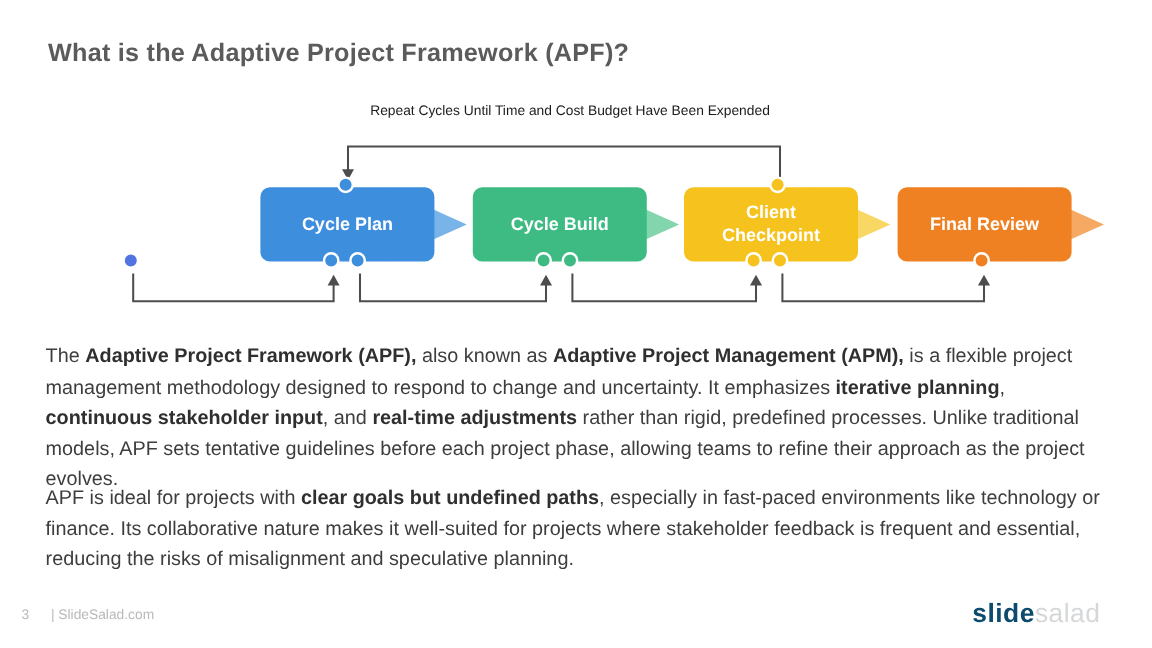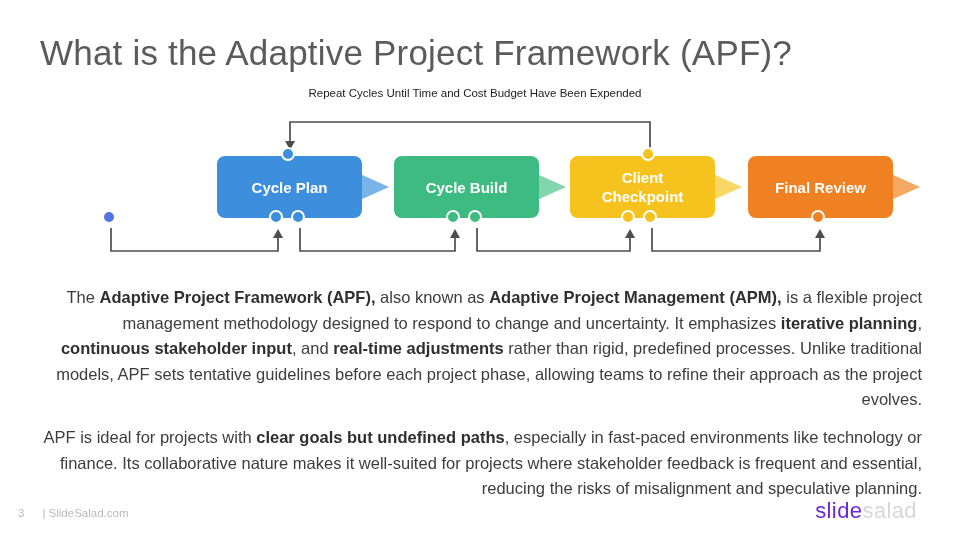--- a/index.html
+++ b/index.html
@@ -8,22 +8,22 @@
   .slide {
     position: relative;
     width: 960px; height: 540px;
     background: #ffffff;
     overflow: hidden;
     margin: 0 auto;
   }
   .title {
     position: absolute;
     left: 40px; top: 33px;
-    font-size: 35px;
-    font-weight: 400;
+    font-size: 21px;
+    font-weight: 700;
     color: #5b5b5b;
     letter-spacing: 0.2px;
   }
   .annotation {
     position: absolute;
     left: 175px; top: 87px; width: 600px;
     text-align: center;
     font-size: 11.5px;
     font-weight: 500;
     color: #1c1c1c;
@@ -62,42 +62,42 @@
   }
   .node {
     position: absolute;
     width: 14px; height: 14px;
     border: 2px solid #ffffff;
     border-radius: 50%;
   }
   .bodytext {
     position: absolute;
     left: 38px; width: 884px;
-    text-align: right;
+    text-align: left;
     color: #3d3d3d;
     font-size: 16.5px;
     line-height: 25.5px;
   }
   .bodytext .b { font-weight: bold; color: #2f2f2f; }
   .p1 { top: 285px; }
-  .p2 { top: 425px; }
+  .p2 { top: 403px; }
   .footer-left {
     position: absolute;
     left: 18px; bottom: 21px;
     font-size: 11.5px;
     color: #b9b9b9;
   }
   .footer-left .pagenum { display: inline-block; margin-right: 18px; }
   .logo {
     position: absolute;
     right: 43px; bottom: 16px;
     font-size: 22px;
     letter-spacing: 0.4px;
   }
-  .logo .part1 { font-weight: normal; color: #6d28d9; margin-top: 36px; }
+  .logo .part1 { font-weight: bold; color: #0c4a6e; margin-top: 36px; }
   .logo .part2 { font-weight: 400; color: #d5d7d9; text-align: right; }
 </style>
 </head>
 <body>
 
 <div class="slide">
 
   <h1 class="title">What is the Adaptive Project Framework (APF)?</h1>
 
   <div class="annotation">Repeat Cycles Until Time and Cost Budget Have Been Expended</div>

